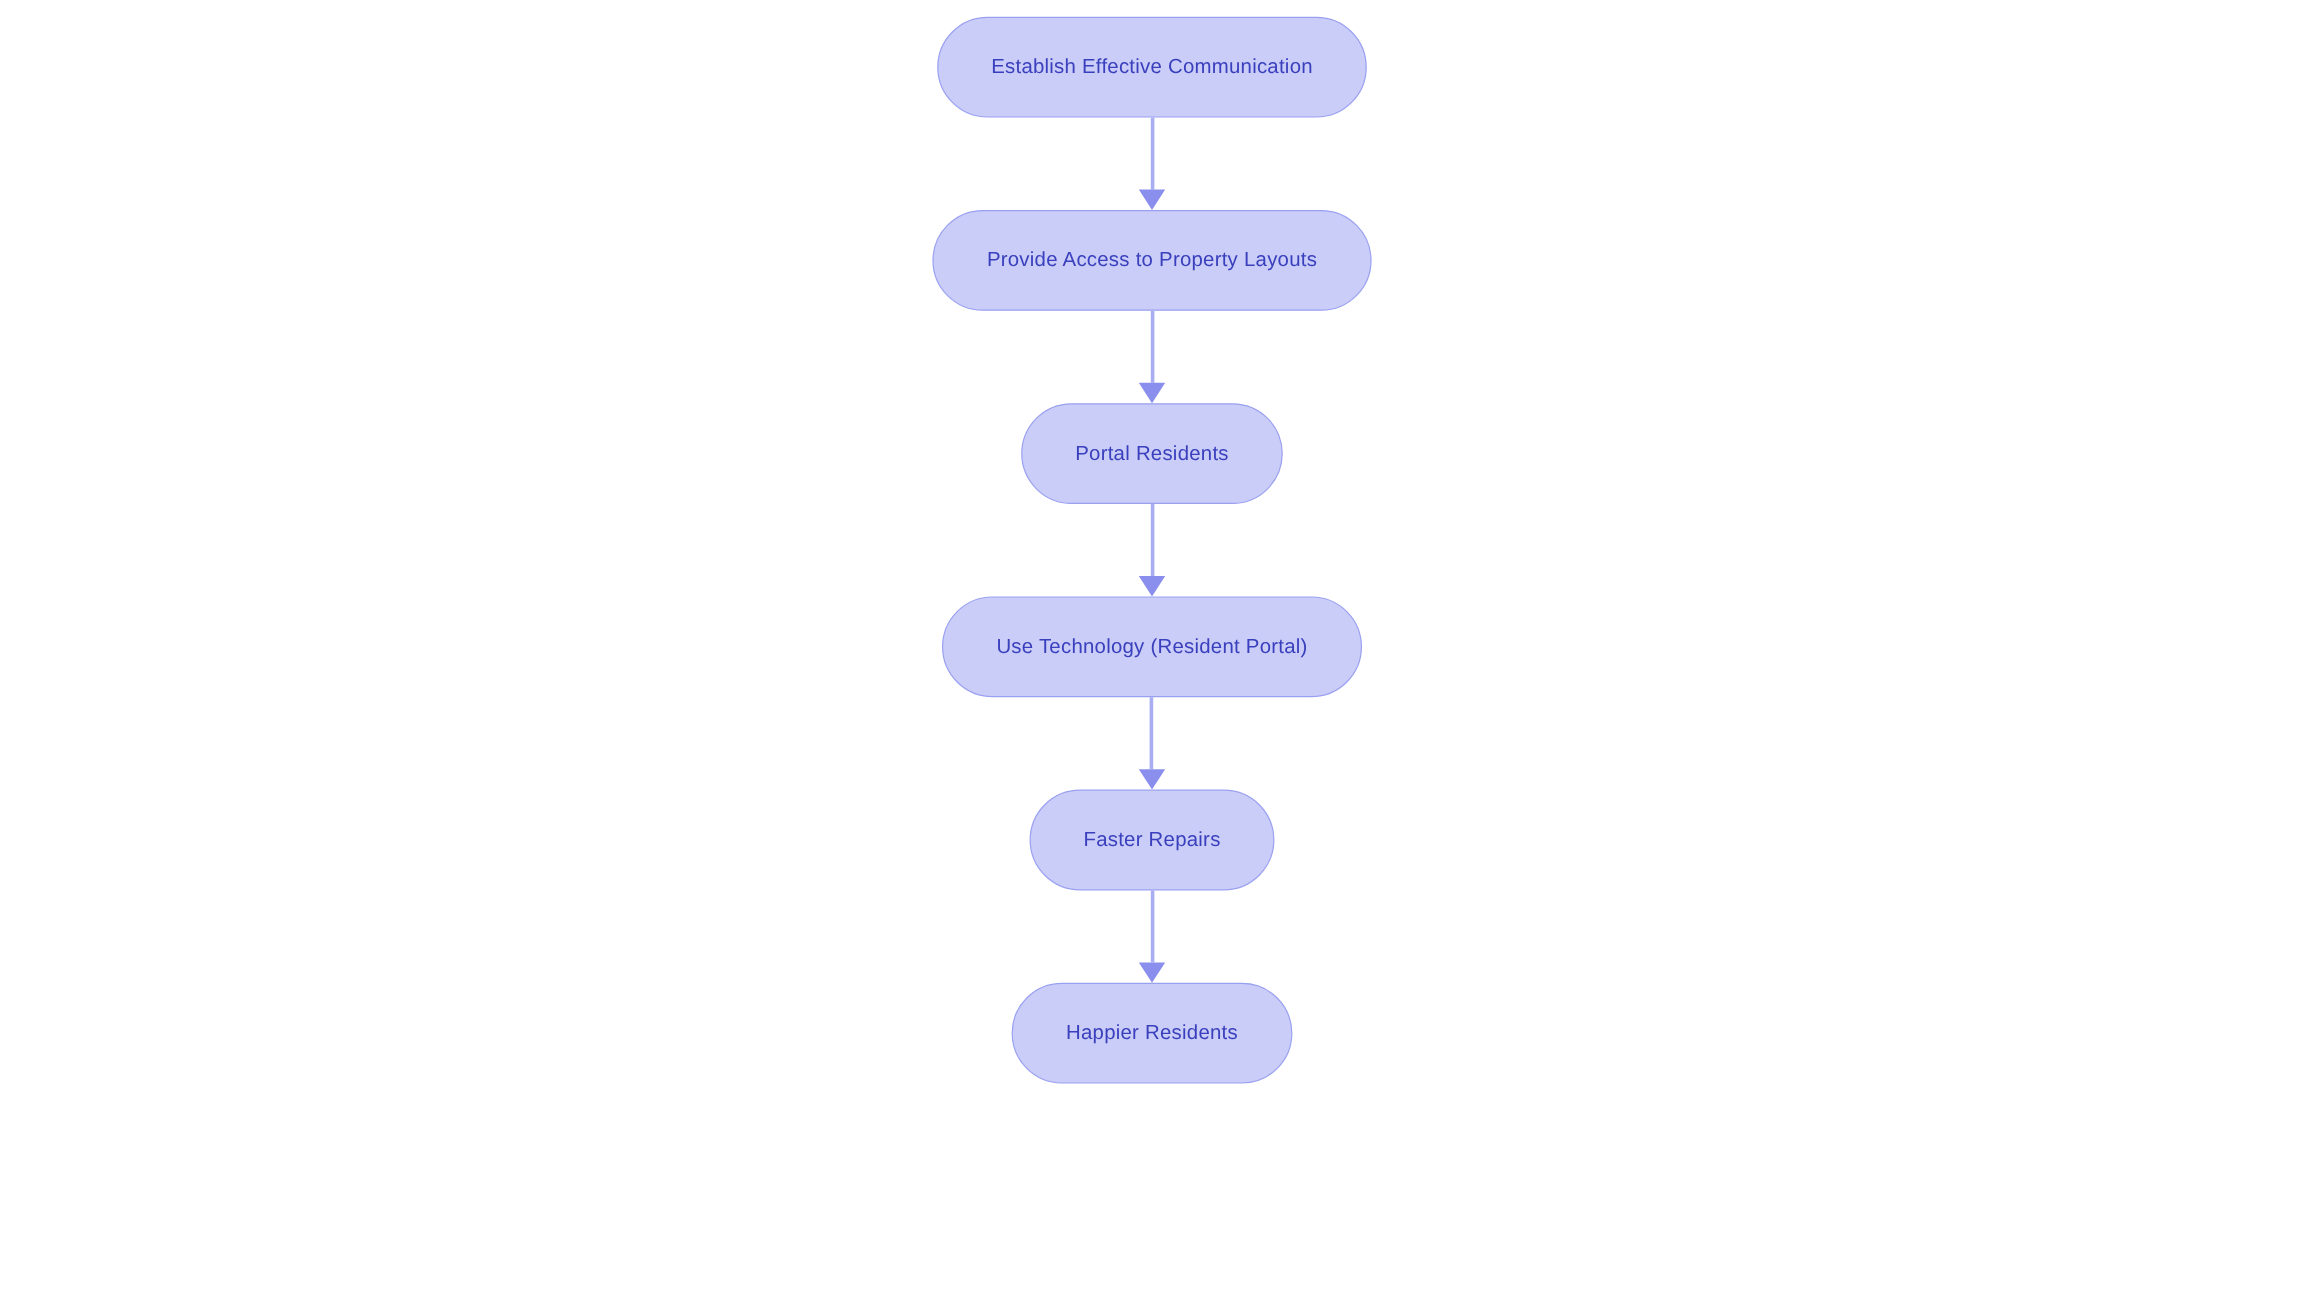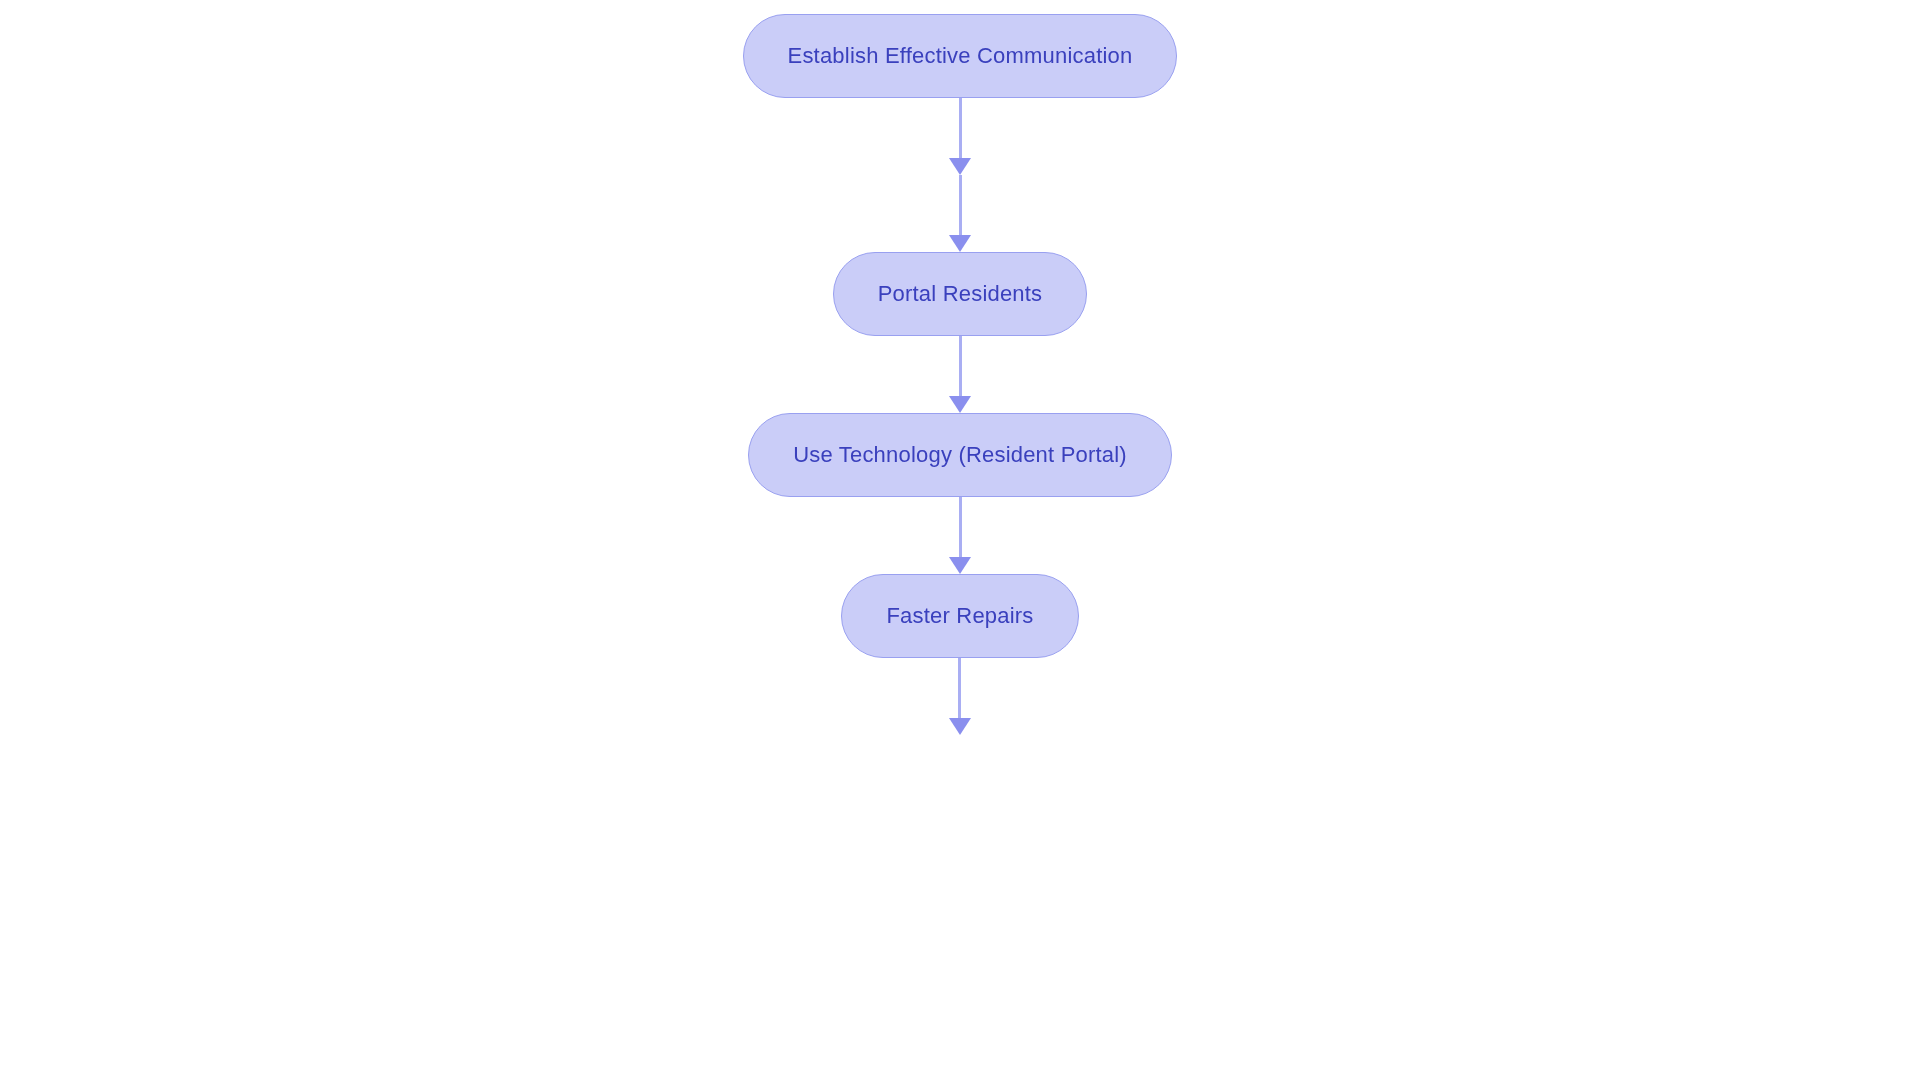--- a/index.html
+++ b/index.html
@@ -35,21 +35,21 @@
     min-width: 200px;
     padding: 0 44px;
     border-radius: 44px;
     background: var(--node-fill, #cacdf8);
     border: 1.6px solid var(--node-border, #99a0f0);
     display: flex;
     align-items: center;
     justify-content: center;
   }
   .node-label {
-    font-size: 22px;
+    font-size: 17px;
     letter-spacing: 0.2px;
     white-space: nowrap;
     color: var(--node-text, #3a40bd);
   }
   .arrow {
     height: 77px;
     display: flex;
     flex-direction: column;
     align-items: center;
   }
@@ -76,20 +76,23 @@
       <span class="node-label">Establish Effective Communication</span>
     </div>
     <div class="arrow">
       <div class="arrow-stem"></div>
       <div class="arrow-head"></div>
     </div>
   </div>
 
 
   <div class="node-wrap">
+    <div class="node">
+      <span class="node-label">Provide Access to Property Layouts</span>
+    </div>
     <div class="arrow">
       <div class="arrow-stem"></div>
       <div class="arrow-head"></div>
     </div>
   </div>
 
   <div class="node-wrap">
     <div class="node">
       <span class="node-label">Portal Residents</span>
     </div>
@@ -112,14 +115,20 @@
   <div class="node-wrap">
     <div class="node">
       <span class="node-label">Faster Repairs</span>
     </div>
     <div class="arrow">
       <div class="arrow-stem"></div>
       <div class="arrow-head"></div>
     </div>
   </div>
 
+  <div class="node-wrap">
+    <div class="node">
+      <span class="node-label">Happier Residents</span>
+    </div>
+
+  </div>
 </div>
 </div>
 
 </body></html>

